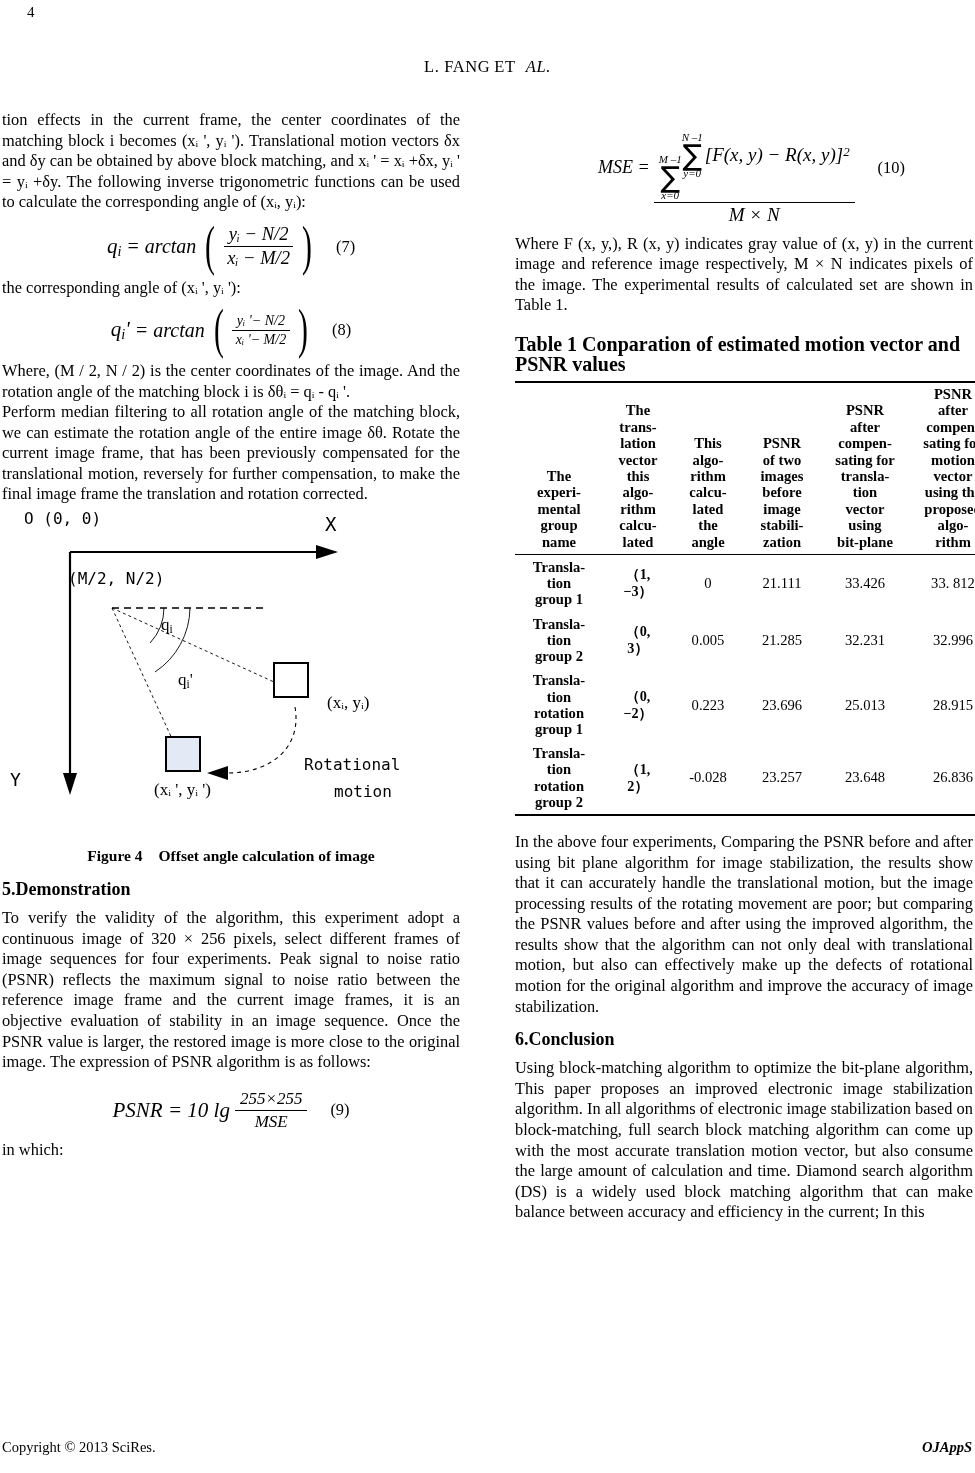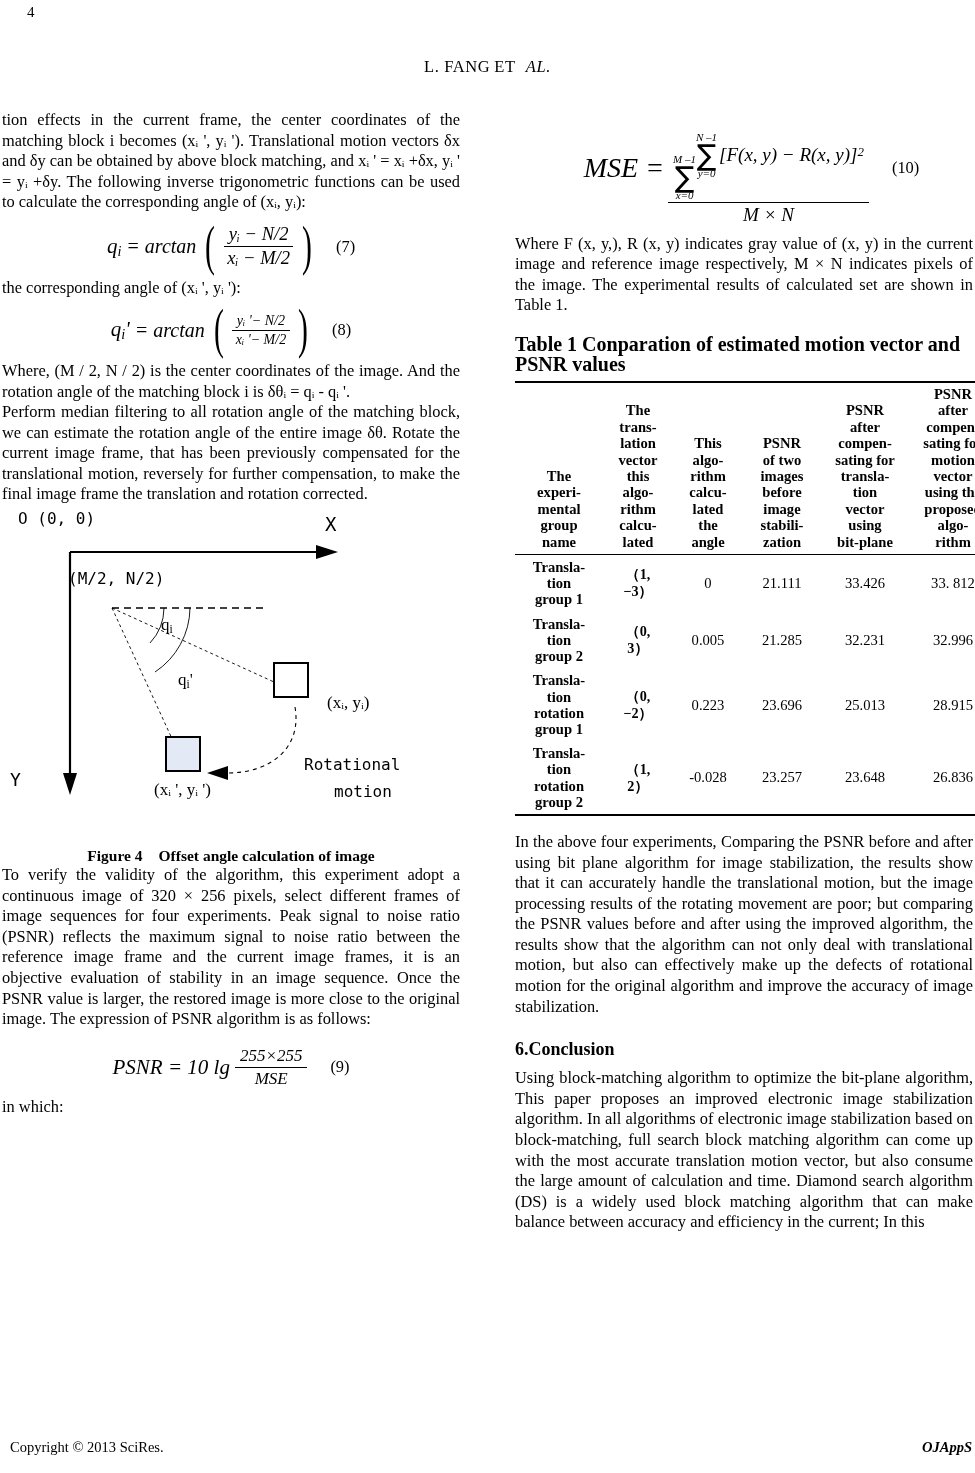--- a/index.html
+++ b/index.html
@@ -35,21 +35,21 @@
   .running-head .ital {
     margin-left: 4px;
   }
   .running-head .ital2 {
     font-style: italic;
     margin-left: 10px;
   }
 
   .footer {
     position: absolute;
-    left: 8px;
+    left: 0;
     right: 0;
     bottom: 14px;
     height: 20px;
     margin-top: 32px;
   }
   .footer .copyright {
     position: absolute;
     left: 2px;
     top: 0;
     font-size: 14.5px;
@@ -264,57 +264,58 @@
       <path d="M 162 93 A 52 52 0 0 1 148 128" fill="none" stroke="#000" stroke-width="0.9"></path>
       <path d="M 188 93 A 78 78 0 0 1 153 157" fill="none" stroke="#000" stroke-width="0.9"></path>
 
       <rect x="272" y="148" width="34" height="34" fill="#ffffff" stroke="#000" stroke-width="2"></rect>
       <rect x="164" y="222" width="34" height="34" fill="#e3eaf5" stroke="#000" stroke-width="2"></rect>
 
       <path d="M 293 192 C 300 232 270 258 225 258" fill="none" stroke="#000" stroke-width="1.1" stroke-dasharray="4,4"></path>
       <polygon points="205,258 226,251 226,265" fill="#000"></polygon>
     </svg>
 
-    <div class="fig-label" style="left:16px; top:-6px;">O (0, 0)</div>
+    <div class="fig-label" style="left:22px; top:-6px;">O (0, 0)</div>
     <div class="fig-label" style="left:323px; top:-2px; font-size:19px;">X</div>
     <div class="fig-label" style="left:8px; top:254px; font-size:18px;">Y</div>
     <div class="fig-label" style="left:66px; top:54px;">(M/2, N/2)</div>
 
     <div class="fig-label serif" style="left:159px; top:100px;"><span>q</span><sub>i</sub></div>
     <div class="fig-label serif" style="left:176px; top:155px;"><span>q</span><sub>i</sub><span>'</span></div>
 
     <div class="fig-label serif" style="left:325px; top:178px;">(xᵢ, yᵢ)</div>
     <div class="fig-label serif" style="left:152px; top:265px;">(xᵢ ', yᵢ ')</div>
 
     <div class="fig-label" style="left:302px; top:240px;">Rotational</div>
     <div class="fig-label" style="left:332px; top:267px;">motion</div>
   </div>
 
   <div class="fig-caption">
     <span>Figure 4</span><span class="gap"></span><span>Offset angle calculation of image</span>
   </div>
 
+  <h2 class="section">5.Demonstration</h2>
   <p class="body">To verify the validity of the algorithm, this experiment adopt a continuous image of 320 × 256 pixels, select different frames of image sequences for four experiments. Peak signal to noise ratio (PSNR) reflects the maximum signal to noise ratio between the reference image frame and the current image frames, it is an objective evaluation of stability in an image sequence. Once the PSNR value is larger, the restored image is more close to the original image. The expression of PSNR algorithm is as follows:</p>
 
   <div class="eq" style="margin:16px 0 8px 0;">
     <span class="eq-lhs">PSNR = 10 lg</span>
     <span class="frac" style="font-size:17px; margin-left:5px;">
       <span class="top">255×255</span>
       <span class="bot">MSE</span>
     </span>
     <span class="num">(9)</span>
   </div>
 
   <p class="body">in which:</p>
 </div>
 
 <div class="col col-right">
 
   <div class="eq" style="margin:0 0 8px 0; align-items:center;">
-    <span class="eq-lhs" style="font-size:28px;margin-left:15px;">MSE =</span>
+    <span class="eq-lhs" style="font-size:18px;margin-left:15px;">MSE =</span>
     <span class="frac" style="font-size:19px; margin-left:4px;">
       <span class="top" style="display:flex; align-items:center;">
         <span style="display:inline-flex; flex-direction:column; align-items:center; font-style:normal; line-height:1;">
           <span style="font-size:11px; font-style:italic;margin-top:44px;">M –1</span>
           <span style="font-size:29px; font-family:'DejaVu Sans',sans-serif; line-height:0.85;">∑</span>
           <span style="font-size:11px; font-style:italic;">x=0</span>
         </span>
         <span style="display:inline-flex; flex-direction:column; align-items:center; font-style:normal; line-height:1;">
           <span style="font-size:11px; font-style:italic;">N –1</span>
           <span style="font-size:29px; font-family:'DejaVu Sans',sans-serif; line-height:0.85;">∑</span>
@@ -385,20 +386,20 @@
         <td>-0.028</td>
         <td>23.257</td>
         <td>23.648</td>
         <td>26.836</td>
       </tr>
     </tbody>
   </table>
 
   <p class="body" style="margin-top:16px;">In the above four experiments, Comparing the PSNR before and after using bit plane algorithm for image stabilization, the results show that it can accurately handle the translational motion, but the image processing results of the rotating movement are poor; but comparing the PSNR values before and after using the improved algorithm, the results show that the algorithm can not only deal with translational motion, but also can effectively make up the defects of rotational motion for the original algorithm and improve the accuracy of image stabilization.</p>
 
-  <h2 class="section" style="margin-top:22px;">6.Conclusion</h2>
+  <h2 class="section" style="margin-top:12px;">6.Conclusion</h2>
   <p class="body">Using block-matching algorithm to optimize the bit-plane algorithm, This paper proposes an improved electronic image stabilization algorithm. In all algorithms of electronic image stabilization based on block-matching, full search block matching algorithm can come up with the most accurate translation motion vector, but also consume the large amount of calculation and time. Diamond search algorithm (DS) is a widely used block matching algorithm that can make balance between accuracy and efficiency in the current; In this</p>
 </div>
 
 <div class="footer">
   <div class="copyright">Copyright © 2013 SciRes.</div>
   <div class="journal">OJAppS</div>
 </div>
 
 </body></html>

